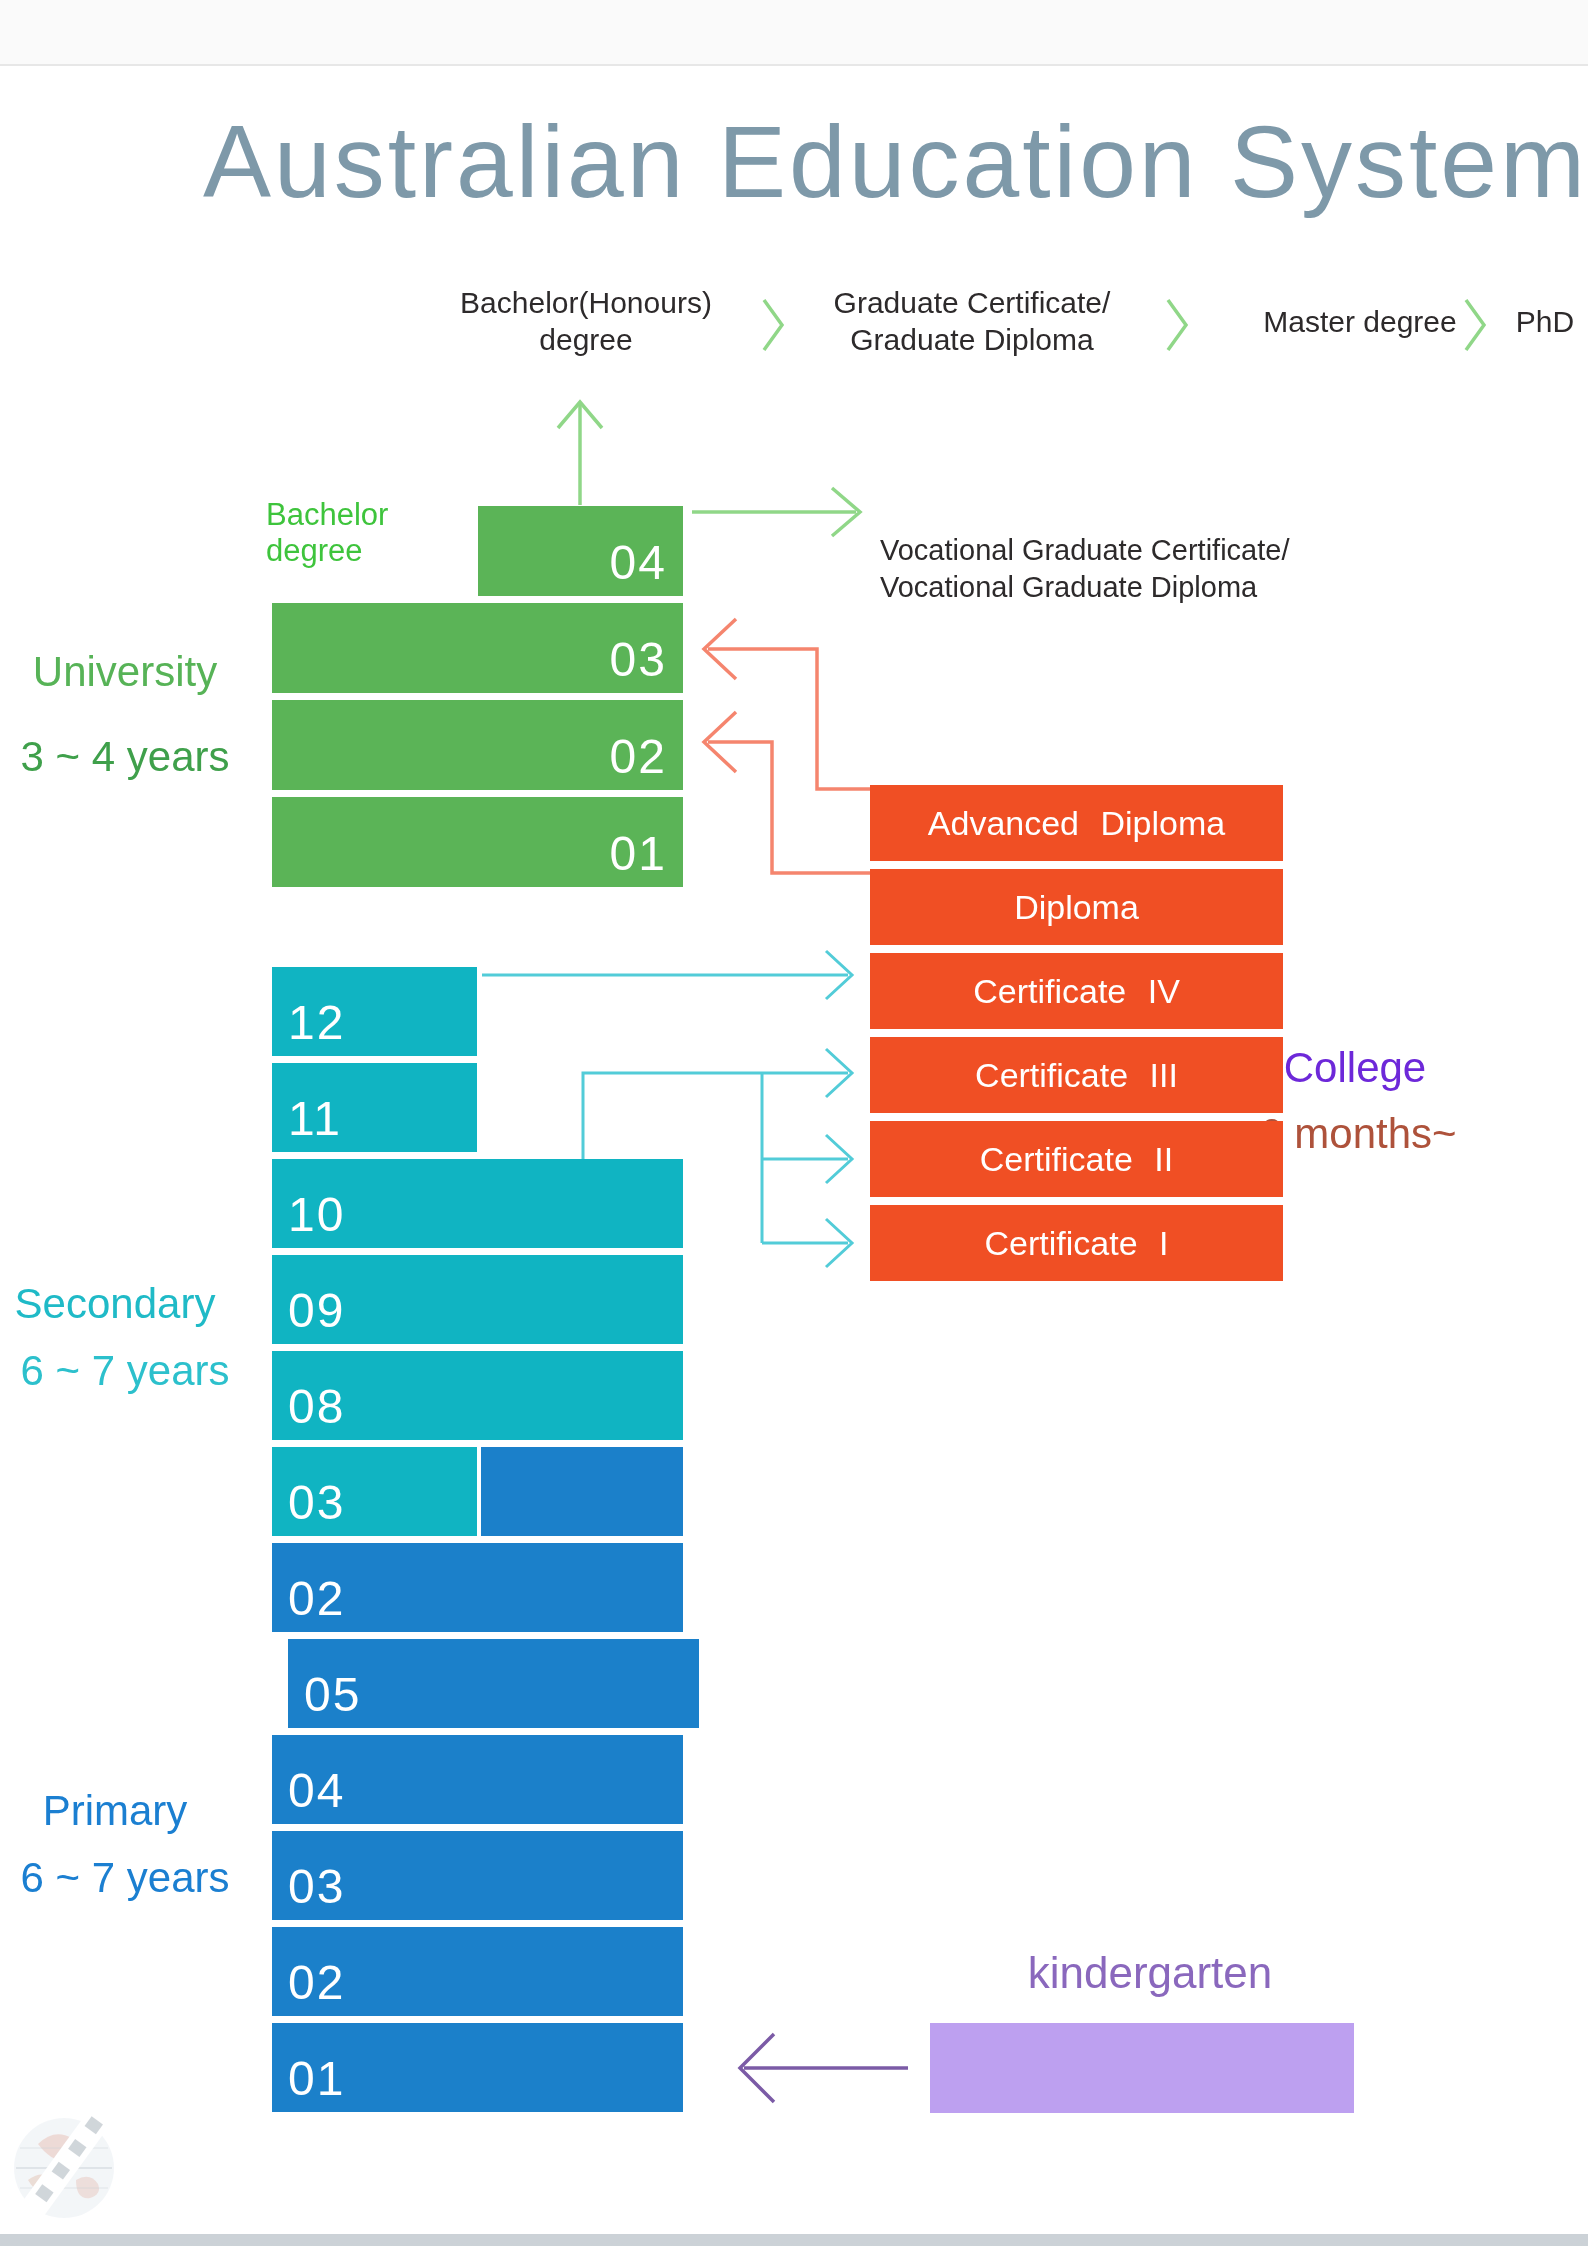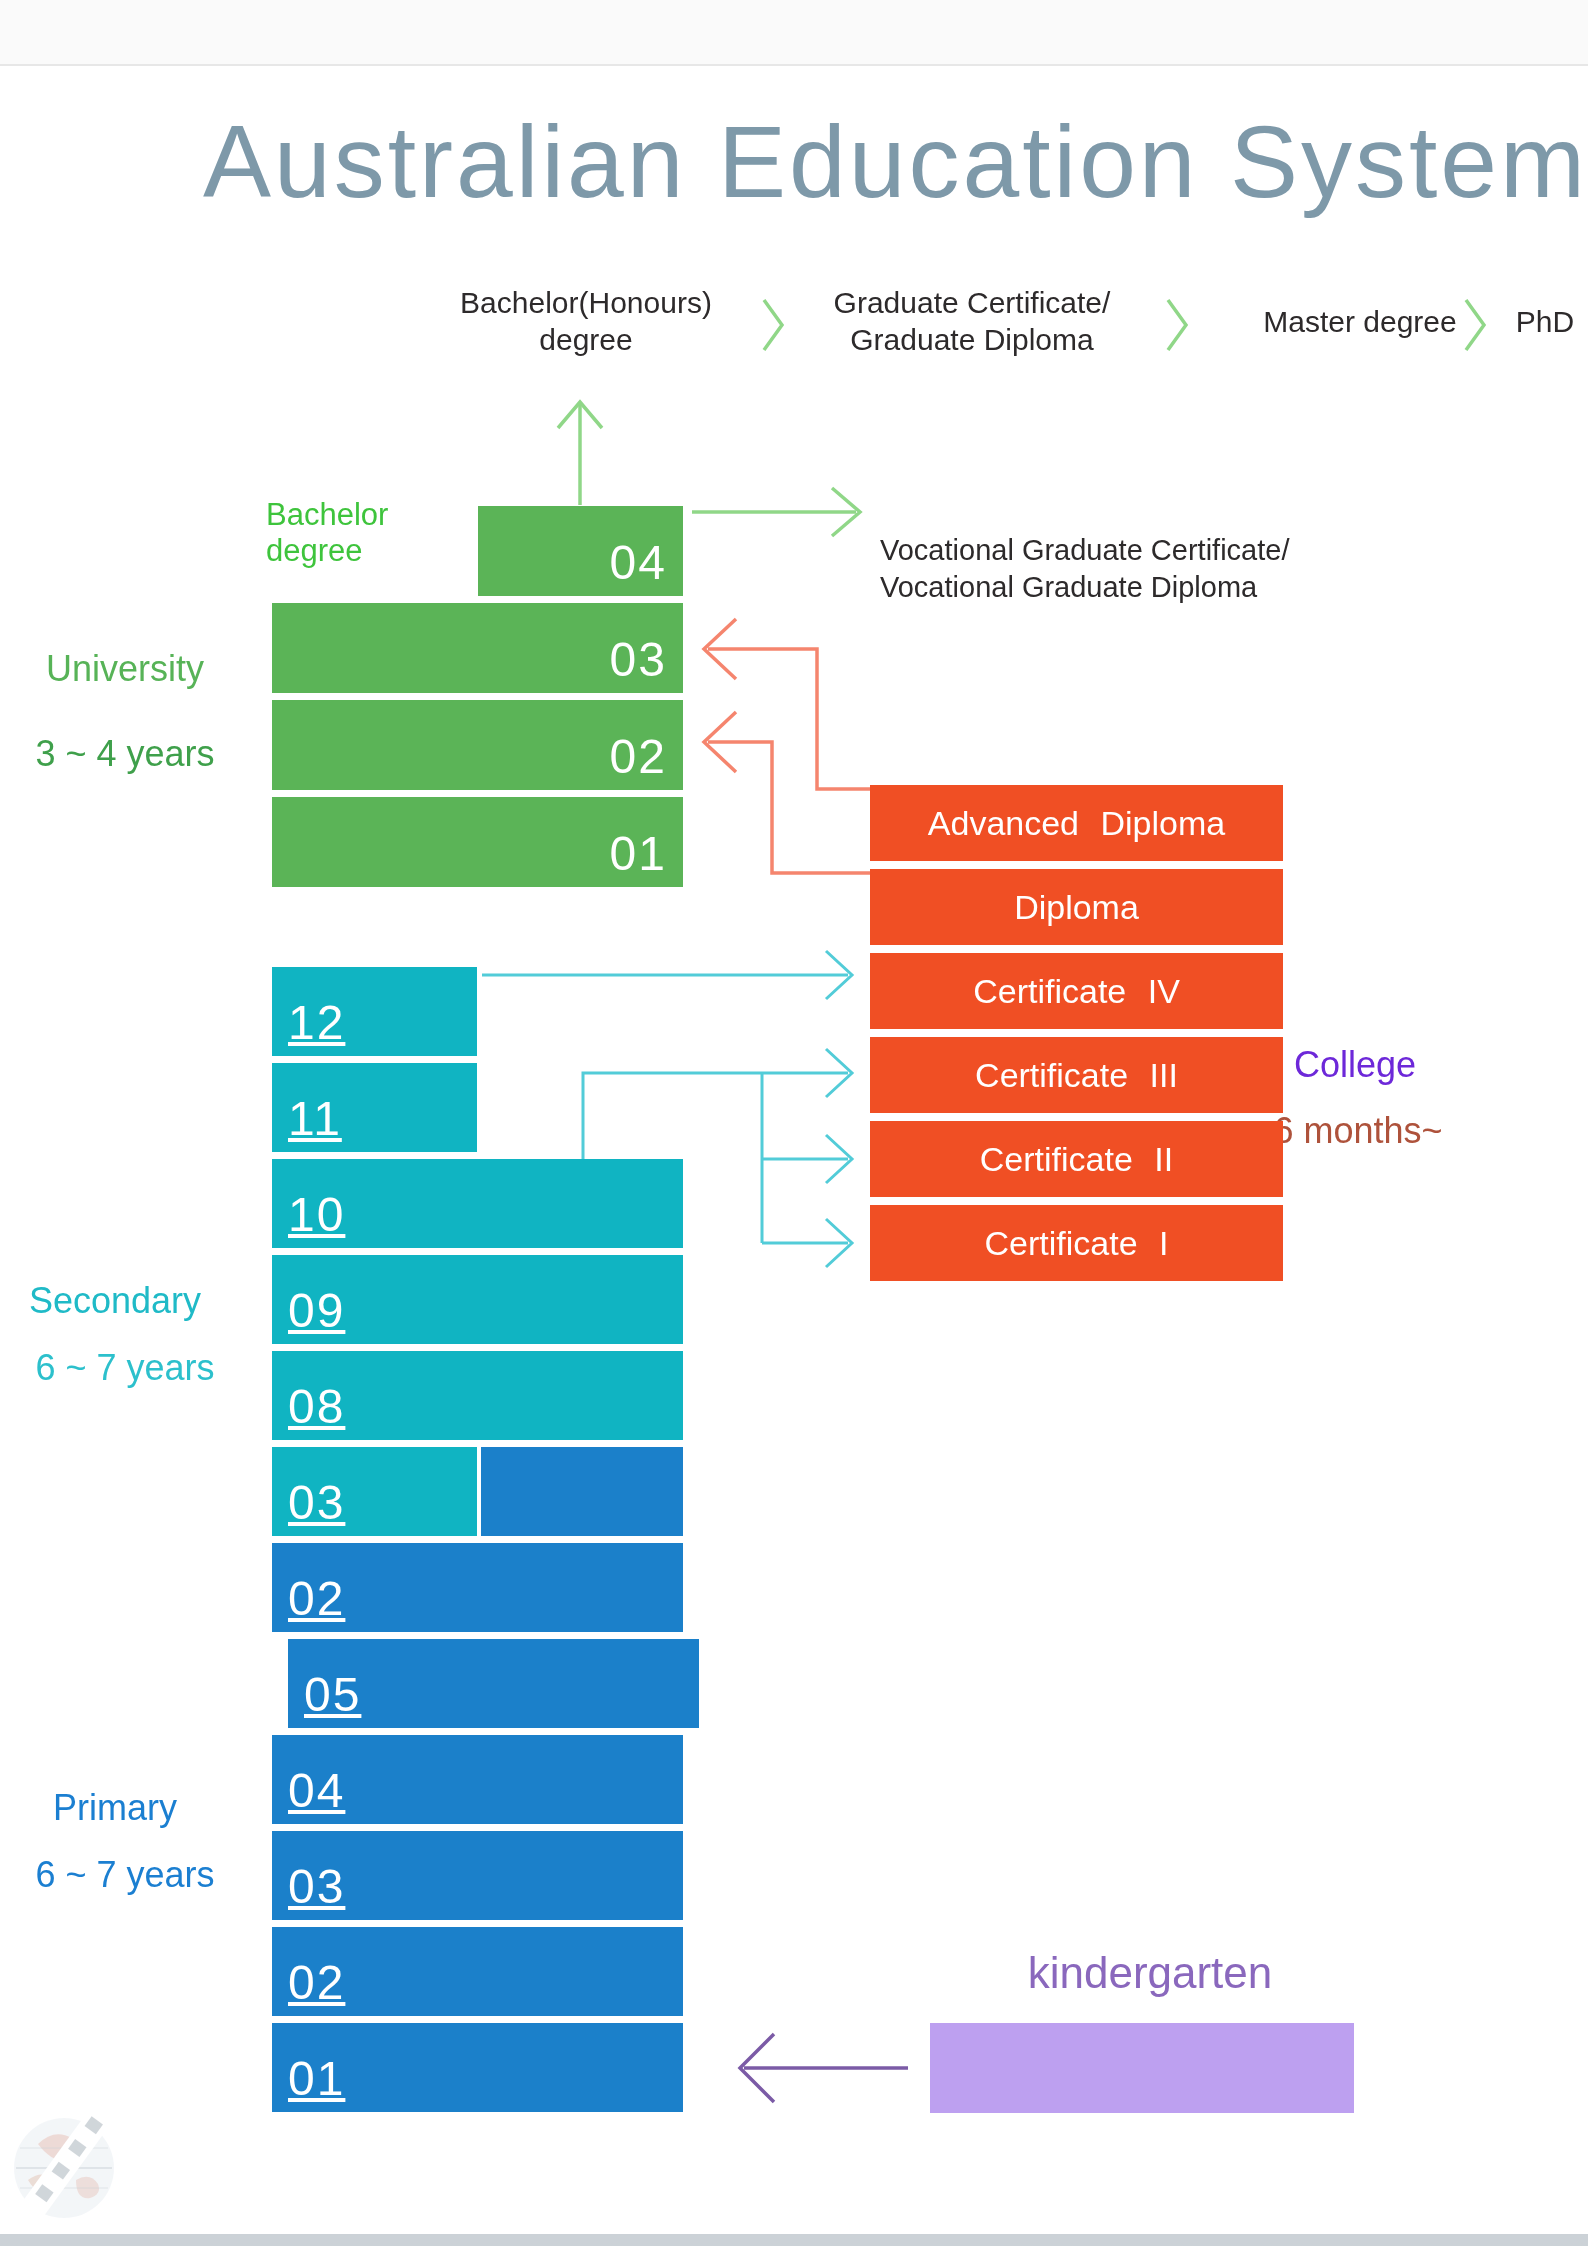--- a/index.html
+++ b/index.html
@@ -17,25 +17,25 @@
   .step4{left:1490px;top:303px;width:110px;}
   .bachelor-label{position:absolute;left:266px;top:497px;width:210px;font-size:31px;color:#3ec43c;font-weight:300;}
   .voc{position:absolute;left:880px;top:484px;width:430px;font-size:29px;line-height:37px;color:#2d2a2b;font-weight:300;margin-top:48px;}
   .bar{position:absolute;}
   .bar.green{background:#5bb457;}
   .bar.teal{background:#10b4c2;}
   .bar.blue{background:#1b80ca;}
   .bar.purple{background:#bda0f0;}
   .w-full{width:411px;} .w-half{width:205px;} .h-std{height:90px;} .h-sec{height:89px;}
   .num{position:absolute;bottom:6px;font-size:48px;font-weight:100;letter-spacing:2px;color:#ffffff;}
-  .num.r{right:16px;} .num.l{left:16px;text-decoration:underline;}
+  .num.r{right:16px;} .num.l{left:16px;}
   .obar{position:absolute;left:870px;width:413px;height:76px;background:#f04f24;
         display:flex;align-items:center;justify-content:center;
         color:#fff;font-size:34px;font-weight:300;word-spacing:12px;text-align:center;}
-  .seclabel{position:absolute;text-align:center;font-size:36px;font-weight:300;}
+  .seclabel{position:absolute;text-align:center;font-size:42px;font-weight:300;}
   .u1{left:20px;top:648px;width:210px;color:#57b357;}
   .u2{left:0px;top:733px;width:250px;color:#3fa04b;}
   .s1{left:10px;top:1280px;width:210px;color:#1fbac7;}
   .s2{left:0px;top:1347px;width:250px;color:#2cc0cc;}
   .p1{left:25px;top:1787px;width:180px;color:#1b7fd1;}
   .p2{left:0px;top:1854px;width:250px;color:#1b7fd1;}
   .c1{left:1245px;top:1044px;width:220px;color:#6d28d9;}
   .c2{left:1233px;top:1110px;width:250px;color:#ae523b;}
   .kg{position:absolute;left:990px;top:1948px;width:320px;text-align:center;
       font-size:44px;font-weight:300;color:#8a68bd;}

